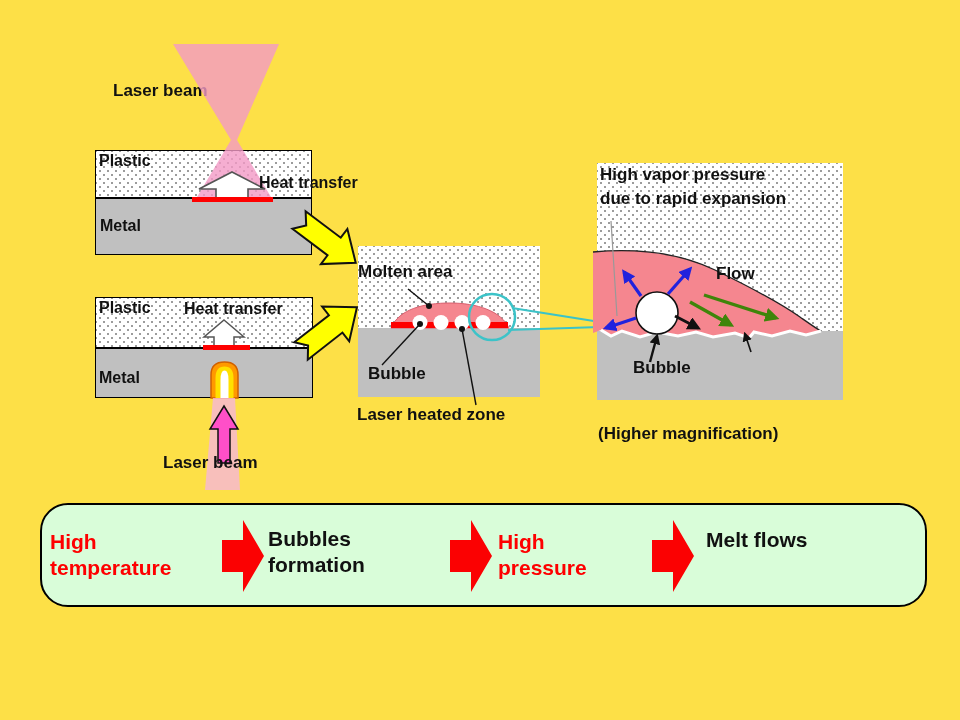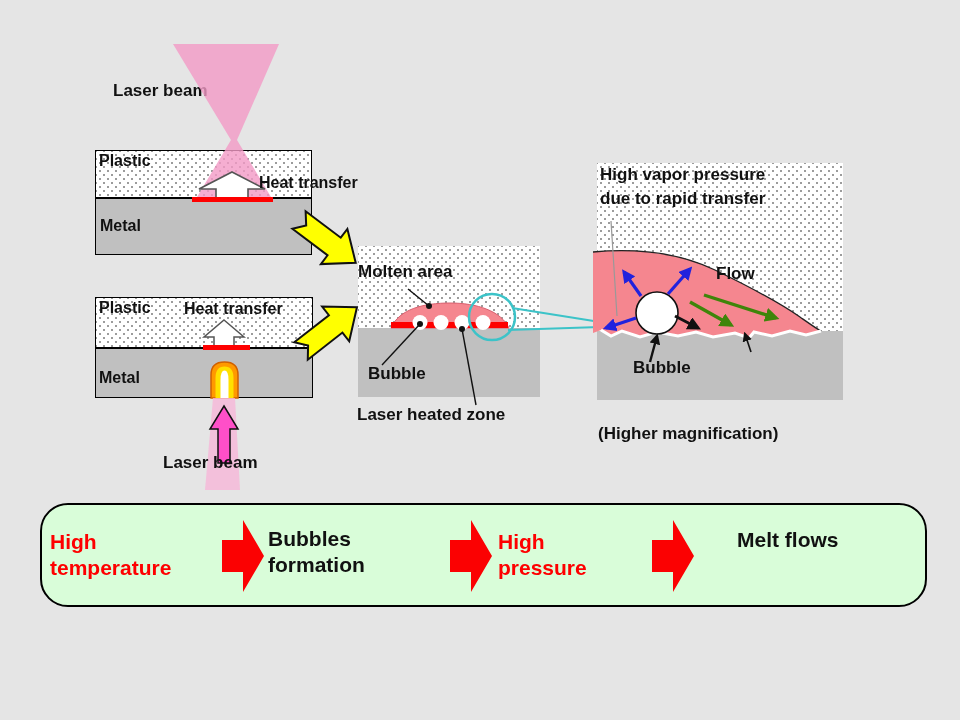--- a/index.html
+++ b/index.html
@@ -1,34 +1,34 @@
 <!DOCTYPE html>
 <html><head>
 <meta charset="utf-8">
 <style>
   html,body{margin:0;padding:0;background:#fff;}
-  .stage{position:relative;width:960px;height:720px;background:#e5e5e5;overflow:hidden;
+  .stage{position:relative;width:960px;height:720px;background:#fde047;overflow:hidden;
          font-family:"Liberation Sans",sans-serif;}
   .box{position:absolute;box-sizing:border-box;}
   .bordered{border:1.5px solid #000;}
   .dotted{background-color:#fff;
     background-image:radial-gradient(#9c9c9c 1px, transparent 1.2px),
                      radial-gradient(#9c9c9c 1px, transparent 1.2px);
     background-size:8px 8px;background-position:0 0,4px 4px;}
   .metal{background:#c0c0c0;}
   svg.art{position:absolute;left:0;top:0;z-index:5;pointer-events:none;}
   .lbl{position:absolute;font-weight:bold;font-size:17px;color:#111;
        white-space:nowrap;z-index:10;line-height:1.18;}
   .lbl.small{font-size:16px;}
   .lbl.under{z-index:3;}
   .flowbar{position:absolute;left:40px;top:503px;width:887px;height:104px;
     box-sizing:border-box;background:#d9fdd9;border:2px solid #000;border-radius:28px;z-index:2;}
   .step{position:absolute;z-index:10;font-weight:bold;font-size:21px;line-height:26px;
         text-align:left;white-space:nowrap;}
-  .step.left{text-align:left;margin-left:31px;}
+  .step.left{text-align:left;}
 </style>
 </head>
 <body>
 
 <div class="stage">
 
   <div class="box dotted bordered" style="left:95px;top:150px;width:217px;height:48px;"></div>
   <div class="box metal bordered" style="left:95px;top:198px;width:217px;height:57px;"></div>
 
   <div class="box dotted bordered" style="left:95px;top:297px;width:218px;height:51px;"></div>
@@ -129,21 +129,21 @@
   <div class="lbl small" style="left:99px;top:299px;">Plastic</div>
   <div class="lbl small" style="left:184px;top:300px;">Heat transfer</div>
   <div class="lbl small" style="left:99px;top:369px;">Metal</div>
   <div class="lbl" style="left:163px;top:453px;">Laser beam</div>
 
   <div class="lbl" style="left:358px;top:262px;">Molten area</div>
   <div class="lbl" style="left:368px;top:364px;">Bubble</div>
   <div class="lbl" style="left:357px;top:405px;">Laser heated zone</div>
 
   <div class="lbl" style="left:600px;top:165px;">High vapor pressure</div>
-  <div class="lbl" style="left:600px;top:189px;">due to rapid transfer</div>
+  <div class="lbl" style="left:600px;top:189px;">due to rapid expansion</div>
   <div class="lbl" style="left:716px;top:264px;">Flow</div>
   <div class="lbl" style="left:633px;top:358px;">Bubble</div>
   <div class="lbl" style="left:598px;top:402px;margin-top:22px;">(Higher magnification)</div>
 
   <div class="step" style="left: 50px; top: 529px; width: 178px; color: rgb(254, 0, 0);">
     <div>High</div>
     <div>temperature</div>
   </div>
   <div class="step" style="left: 268px; top: 526px; width: 164px; color: rgb(17, 17, 17);">
     <div>Bubbles</div>

